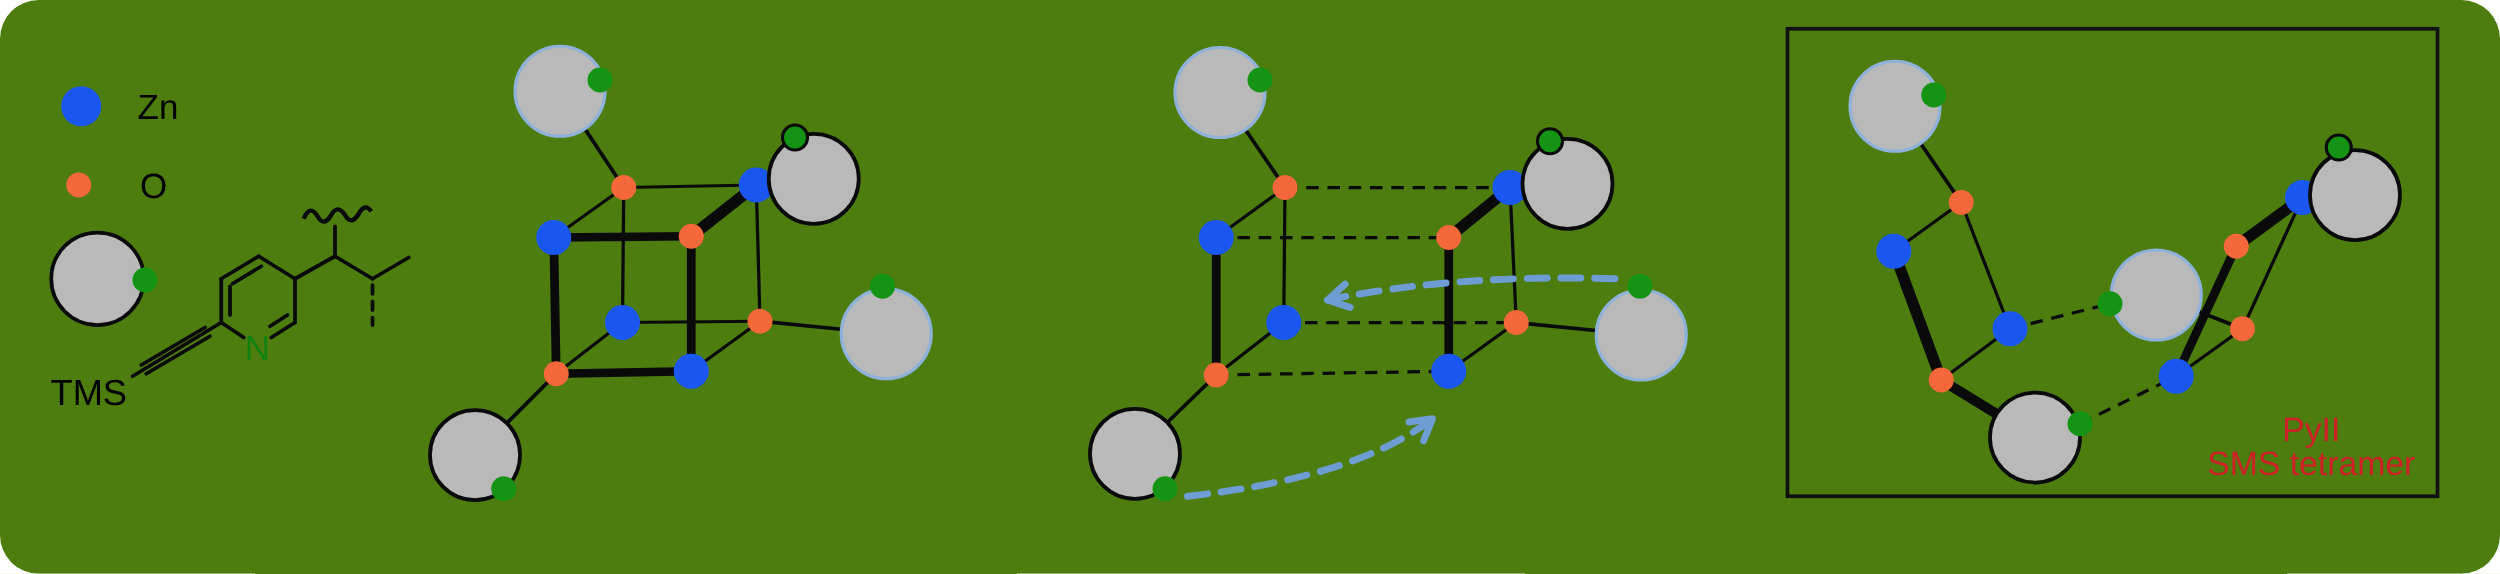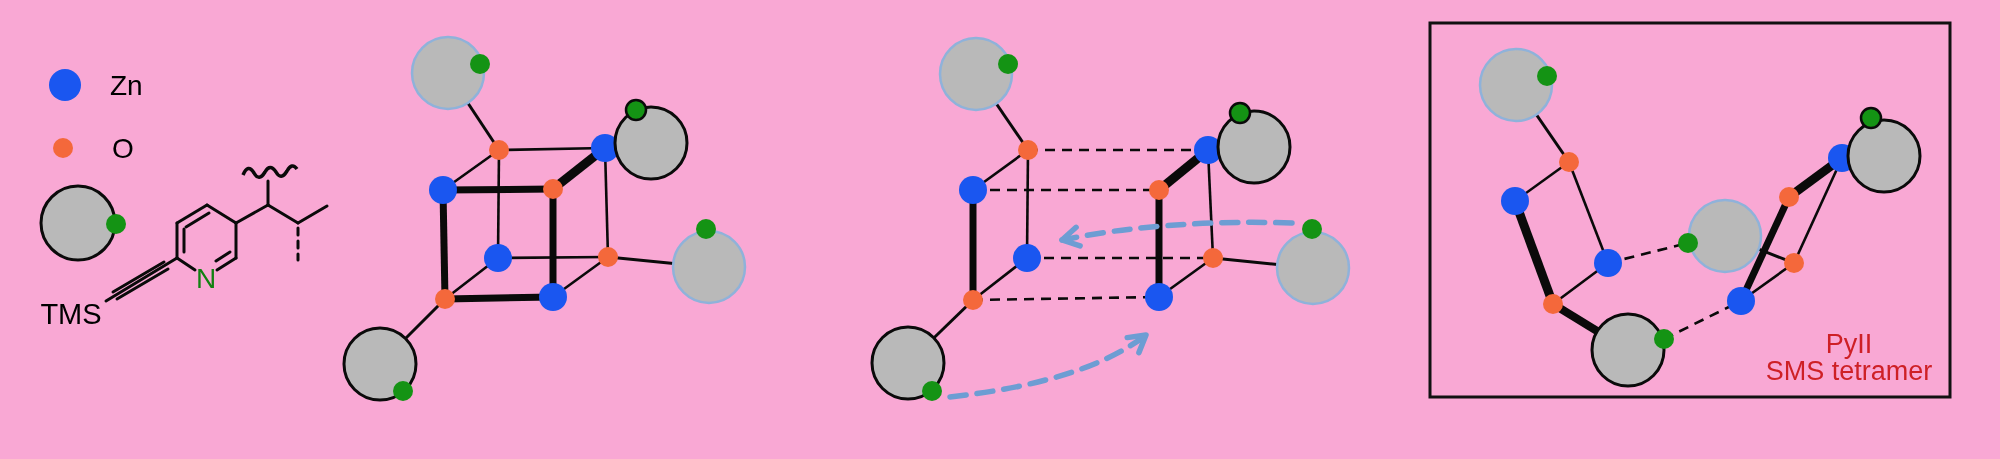--- a/index.html
+++ b/index.html
@@ -1,17 +1,17 @@
 <!DOCTYPE html>
 <html><head>
 <meta charset="utf-8">
 <style>
   html,body{margin:0;padding:0;background:#ffffff;}
-  .stage{position:relative;width:2000px;height:459px;background:#f9a8d4;overflow:hidden;
-         font-family:"Liberation Sans", sans-serif;}
+  .stage{position:relative;width:2000px;height:459px;background:#4d7c0f;overflow:hidden;
+         font-family:"Liberation Sans", sans-serif;border-radius:31px;}
   svg{position:absolute;left:0;top:0;}
   text{font-family:"Liberation Sans", sans-serif;}
 </style>
 </head>
 <body>
 
 <div class="stage">
   <svg id="diagram" width="2000" height="459" viewBox="0 0 2000 459">
       <g>
         <circle cx="65" cy="85" r="16" fill="#1a56f0"></circle>

